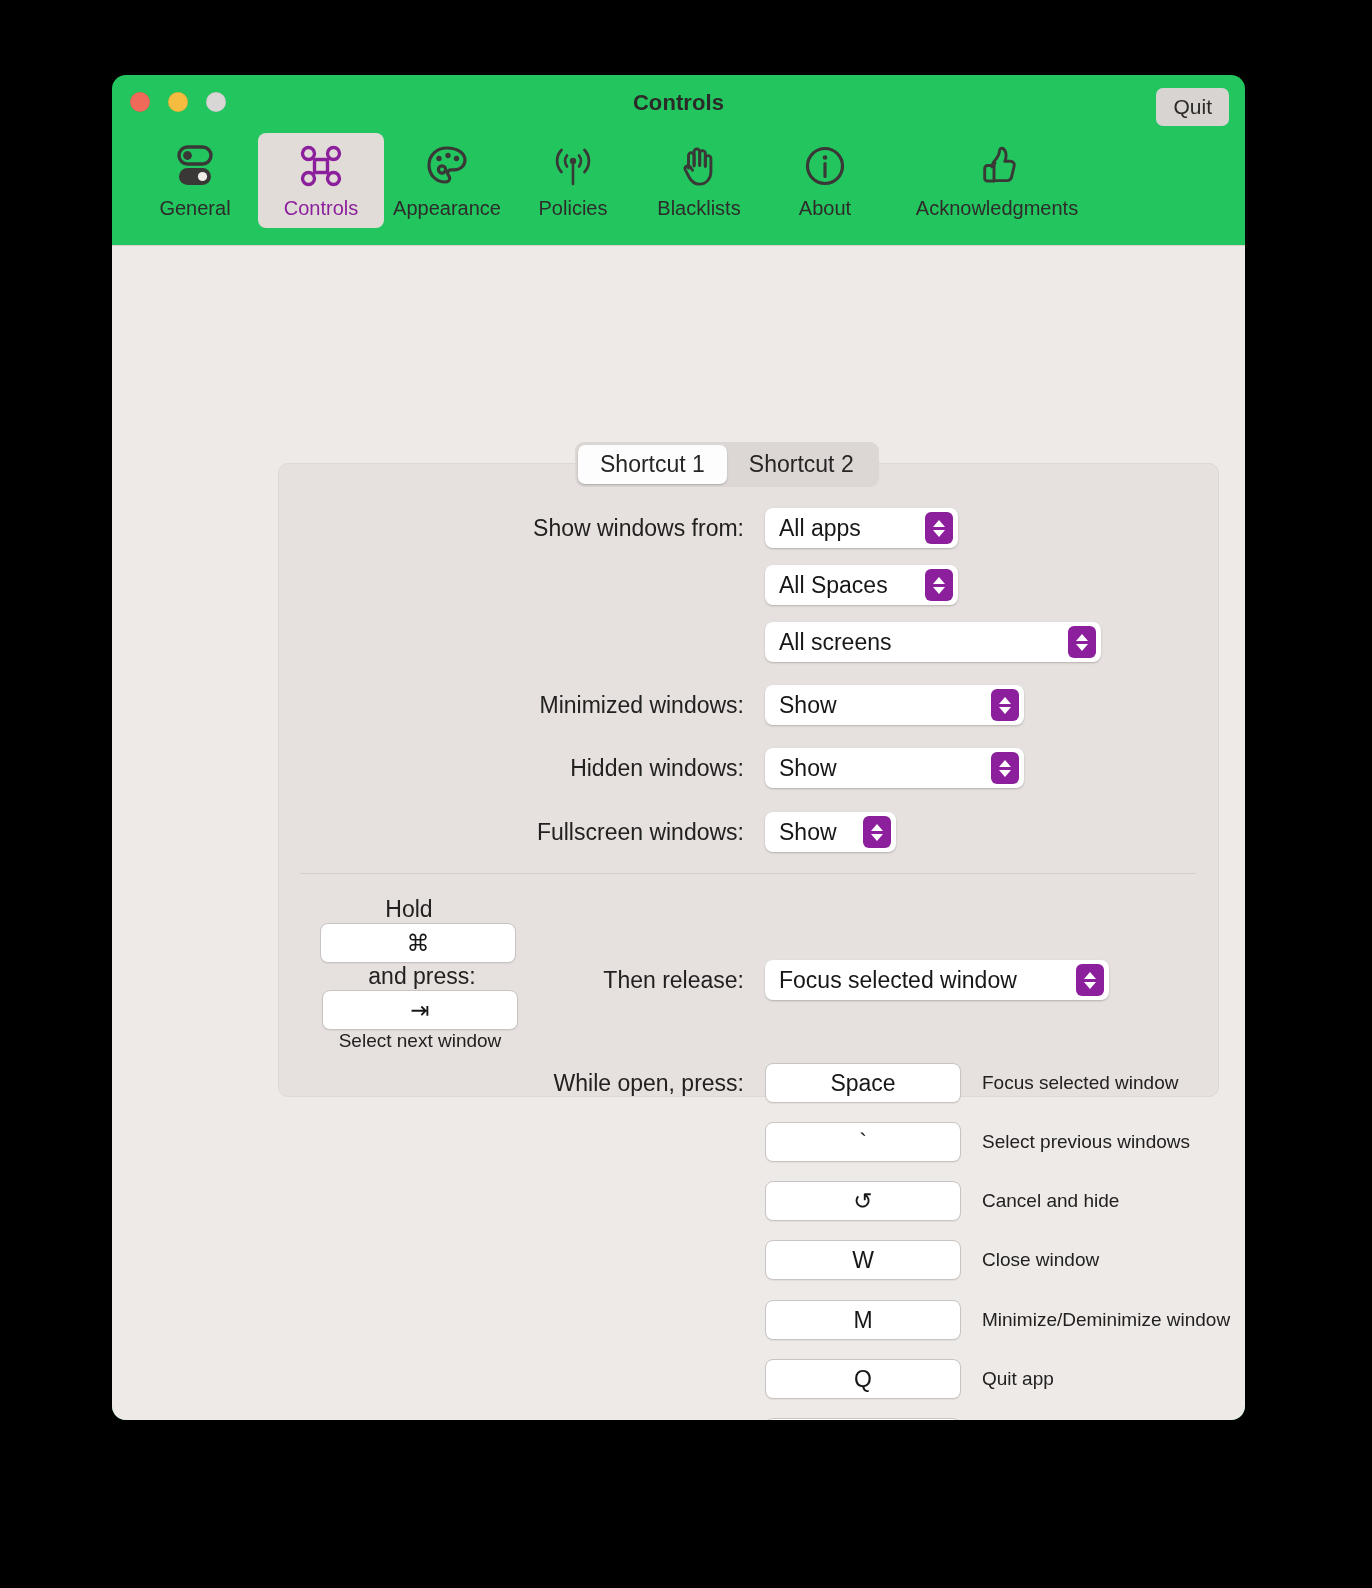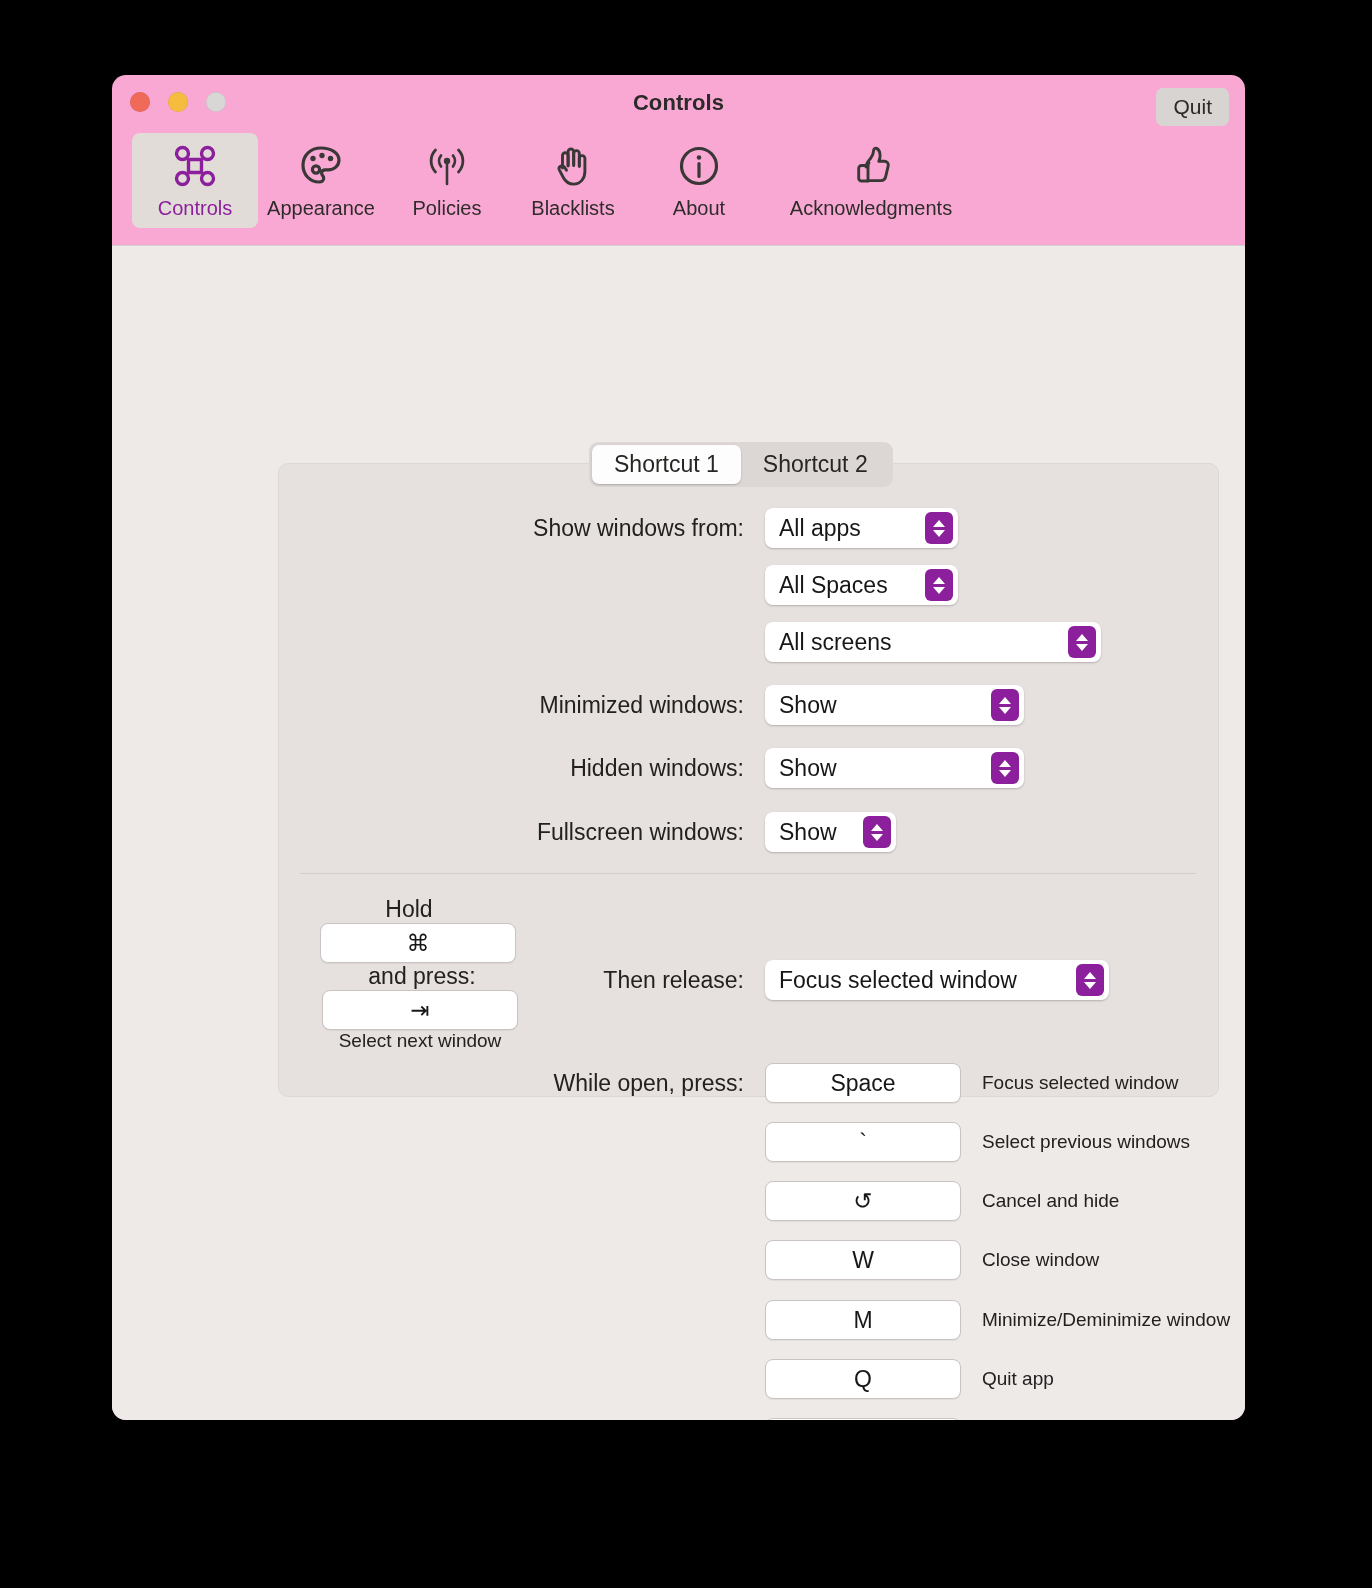--- a/index.html
+++ b/index.html
@@ -15,21 +15,21 @@
     position: relative;
   }
 
   
   #window {
     position: absolute;
     left: 112px;
     top: 75px;
     width: 1133px;
     height: 1345px;
-    background: #f9a8d4;
+    background: #22c55e;
     border-radius: 14px;
     box-shadow: 0 12px 50px rgba(0,0,0,0.55);
     overflow: hidden;
   }
 
   
   #titlebar {
     position: relative;
     height: 58px;
   }
@@ -116,21 +116,21 @@
   
   #content {
     position: relative;
     height: 1174px;
     background: #eeeae8;
   }
 
   
   #segmented {
     position: absolute;
-    left: 477px;
+    left: 463px;
     top: 196px;
     display: flex;
     background: #dcd7d4;
     border-radius: 9px;
     padding: 3px;
     z-index: 5;
   }
   .seg {
     font-size: 23px;
     color: #272624;
@@ -247,20 +247,31 @@
       <div class="tl tl-close"></div>
       <div class="tl tl-min"></div>
       <div class="tl tl-zoom"></div>
     </div>
     <div id="window-title">Controls</div>
     <button id="quit-button">Quit</button>
   </div>
 
   <div id="toolbar">
 
+    <div class="toolbar-item">
+      <span class="ti-icon">
+        <svg width="50" height="50" viewBox="0 0 50 50">
+          <rect x="9" y="6" width="32" height="17" rx="8.5" fill="none" stroke="#3a3836" stroke-width="3.4"></rect>
+          <circle cx="17.5" cy="14.5" r="4.4" fill="#3a3836"></circle>
+          <rect x="9" y="27" width="32" height="17" rx="8.5" fill="#3a3836"></rect>
+          <circle cx="32.5" cy="35.5" r="4.6" fill="#f0ecea"></circle>
+        </svg>
+      </span>
+      <span class="ti-label">General</span>
+    </div>
 
     <div class="toolbar-item selected">
       <span class="ti-icon">
         <svg width="50" height="50" viewBox="0 0 50 50">
           <path d="M18.5 18.5h13v13h-13z" fill="none" stroke="#8c1f9c" stroke-width="3.4"></path>
           <circle cx="12.5" cy="12.5" r="6" fill="none" stroke="#8c1f9c" stroke-width="3.4"></circle>
           <circle cx="37.5" cy="12.5" r="6" fill="none" stroke="#8c1f9c" stroke-width="3.4"></circle>
           <circle cx="12.5" cy="37.5" r="6" fill="none" stroke="#8c1f9c" stroke-width="3.4"></circle>
           <circle cx="37.5" cy="37.5" r="6" fill="none" stroke="#8c1f9c" stroke-width="3.4"></circle>
         </svg>

